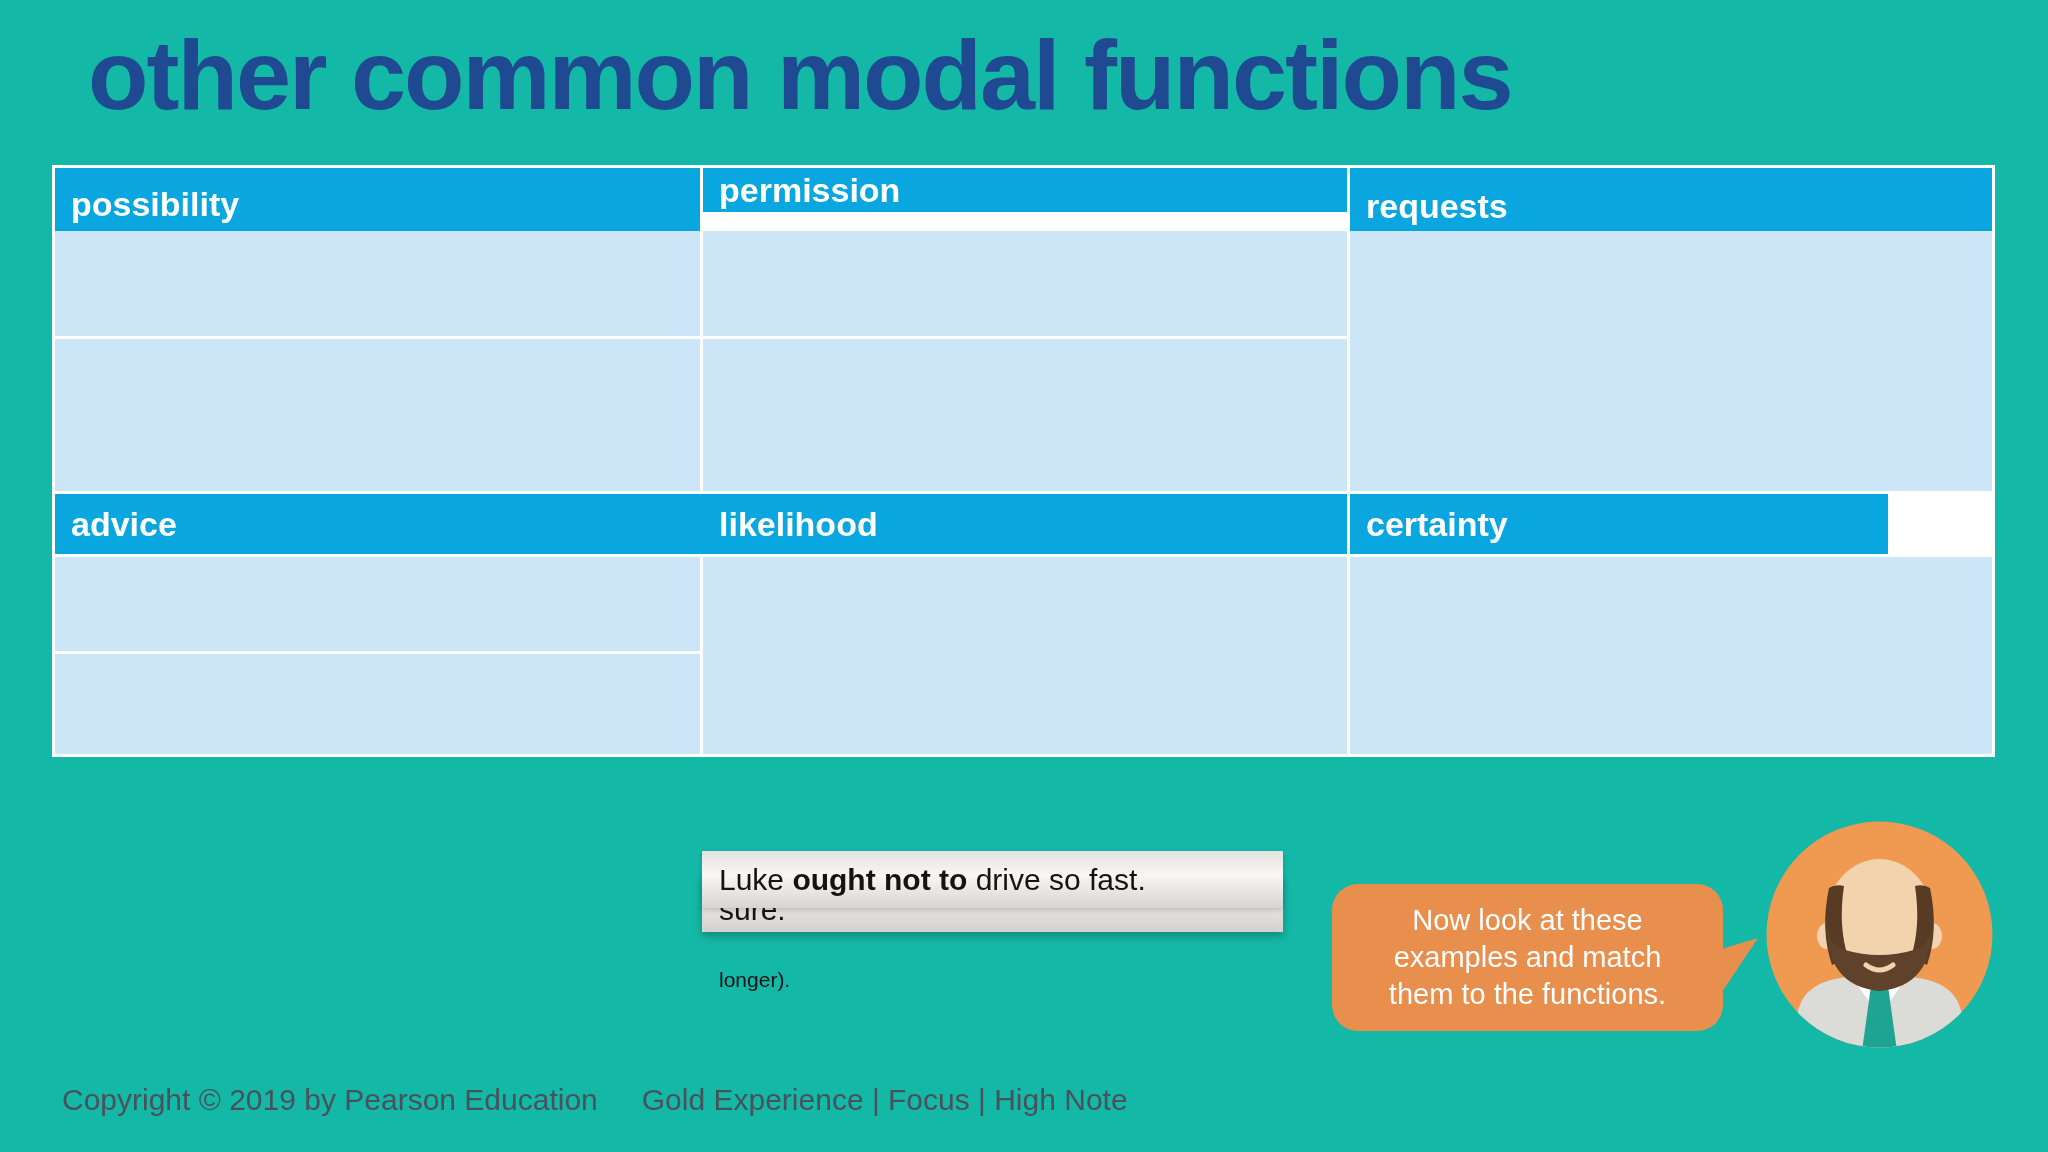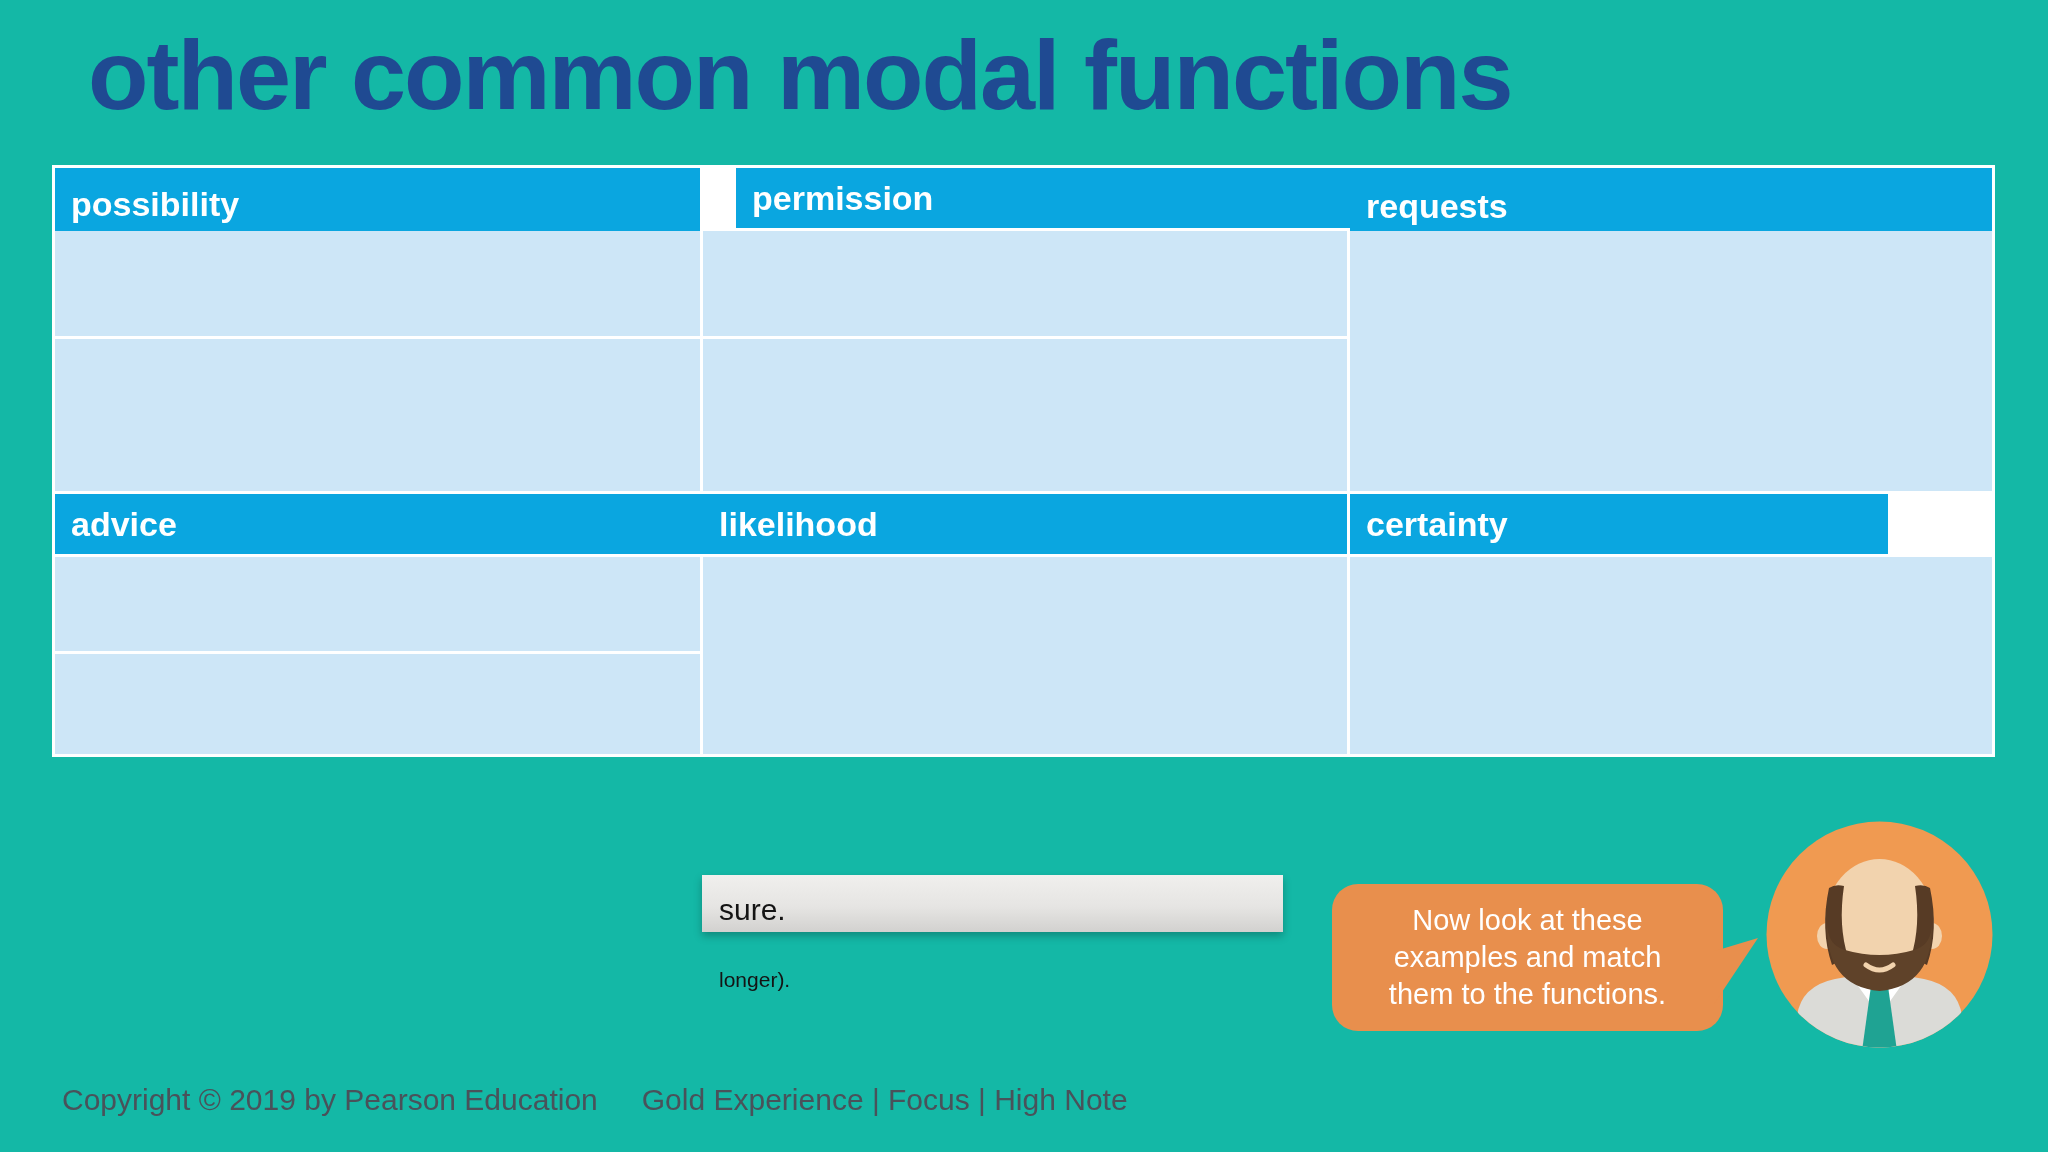--- a/index.html
+++ b/index.html
@@ -60,21 +60,21 @@
 </head>
 <body>
 
 <div class="stage">
 
   <h1 class="title">other common modal functions</h1>
 
   <div class="tbl">
 
     <div class="hdr" style="left:3px;   top:3px; width:645px; height:72px;">possibility</div>
-    <div class="hdr" style="left:684px; top:3px; width:644px; height:60px;">permission</div>
+    <div class="hdr" style="left:651px; top:3px; width:644px; height:44px;">permission</div>
     <div class="hdr" style="left:1298px;top:3px; width:642px; height:76px;">requests</div>
 
     <div class="cell" style="left:3px;   top:66px;  width:645px; height:105px;"></div>
     <div class="cell" style="left:3px;   top:174px; width:645px; height:152px;"></div>
     <div class="cell" style="left:651px; top:66px;  width:644px; height:105px;"></div>
     <div class="cell" style="left:651px; top:174px; width:644px; height:152px;"></div>
     <div class="cell" style="left:1298px;top:66px;  width:642px; height:260px;"></div>
 
     <div class="hdr" style="left:3px;   top:329px; width:760px; height:60px;">advice</div>
     <div class="hdr" style="left:651px; top:329px; width:644px; height:60px;">likelihood</div>
@@ -83,20 +83,23 @@
     <div class="cell" style="left:3px;   top:392px; width:645px; height:94px;"></div>
     <div class="cell" style="left:3px;   top:489px; width:645px; height:100px;"></div>
     <div class="cell" style="left:651px; top:392px; width:644px; height:197px;"></div>
     <div class="cell" style="left:1298px;top:392px; width:642px; height:197px;"></div>
   </div>
 
   <div class="stack">
     <div class="card-line-bottom">longer).</div>
     <div class="card-mid">
       <span class="card-mid-text">sure.</span>
+    </div>
+    <div class="card-top">
+      <span><span>Luke </span><b>ought not to</b><span> drive so fast.</span></span>
     </div>
   </div>
 
   <div class="bubble">
     <div>Now look at these</div>
     <div>examples and match</div>
     <div>them to the functions.</div>
   </div>
   <div class="bubble-tail"></div>
 

